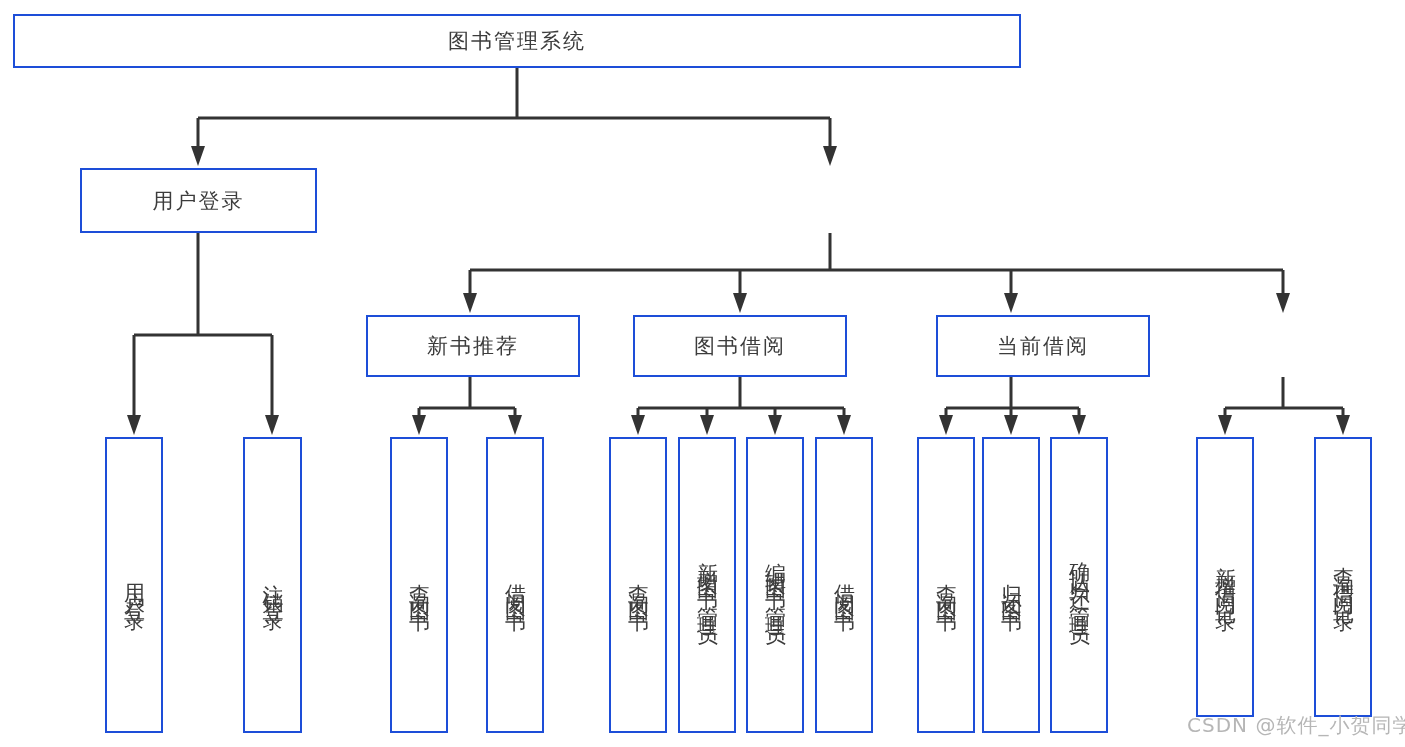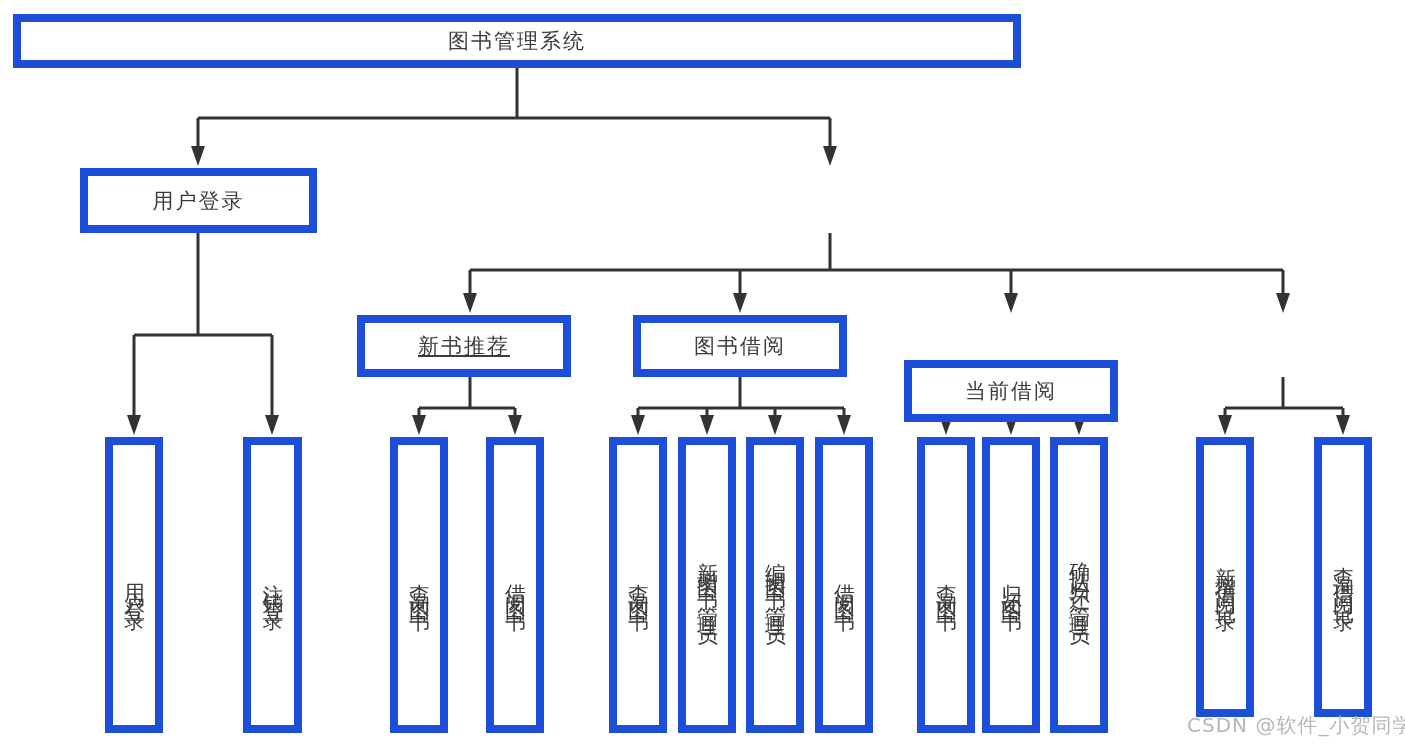--- a/index.html
+++ b/index.html
@@ -4,39 +4,39 @@
 <style>
   html,body { margin:0; padding:0; background:#ffffff; }
   #stage {
     position:relative; width:1405px; height:747px; background:#ffffff;
     overflow:hidden;
     font-family:"DejaVu Sans","Liberation Sans",sans-serif;
   }
   svg.wires { position:absolute; left:0; top:0; width:1405px; height:747px; }
   .node {
     position:absolute; box-sizing:border-box;
-    border:8px solid #1d4ed8; background:#ffffff;
+    border:2px solid #1d4ed8; background:#ffffff;
     display:flex; align-items:center; justify-content:center;
     color:#3c3c3c;
   }
   .h-node { font-size:21px; letter-spacing:2px; white-space:nowrap; }
   .v-node {
     writing-mode:vertical-rl; text-orientation:mixed;
     font-size:21px; letter-spacing:9px; line-height:1;
   }
   
   .n-root   { left:13px;  top:14px;  width:1008px; height:54px; }
   
   .n-login  { left:80px;  top:168px; width:237px; height:65px; }
   .n-mgmt   { left:712px; top:168px; width:235px; height:65px; }
   
   .lvl2 { top:315px; width:214px; height:62px; }
-  .n-newbook { left:357px;text-decoration:underline; }
+  .n-newbook { left:366px; }
   .n-borrow  { left:633px; }
-  .n-current { left:904px;margin-top:45px; }
+  .n-current { left:936px; }
   .n-record  { left:1176px; }
   
   .leaf { top:437px; width:58px; height:296px; }
   .lf-1  { left:105px; }
   .lf-2  { left:243px; width:59px; }
   .lf-3  { left:390px; }
   .lf-4  { left:486px; }
   .lf-5  { left:609px; }
   .lf-6  { left:678px; }
   .lf-7  { left:746px; }

